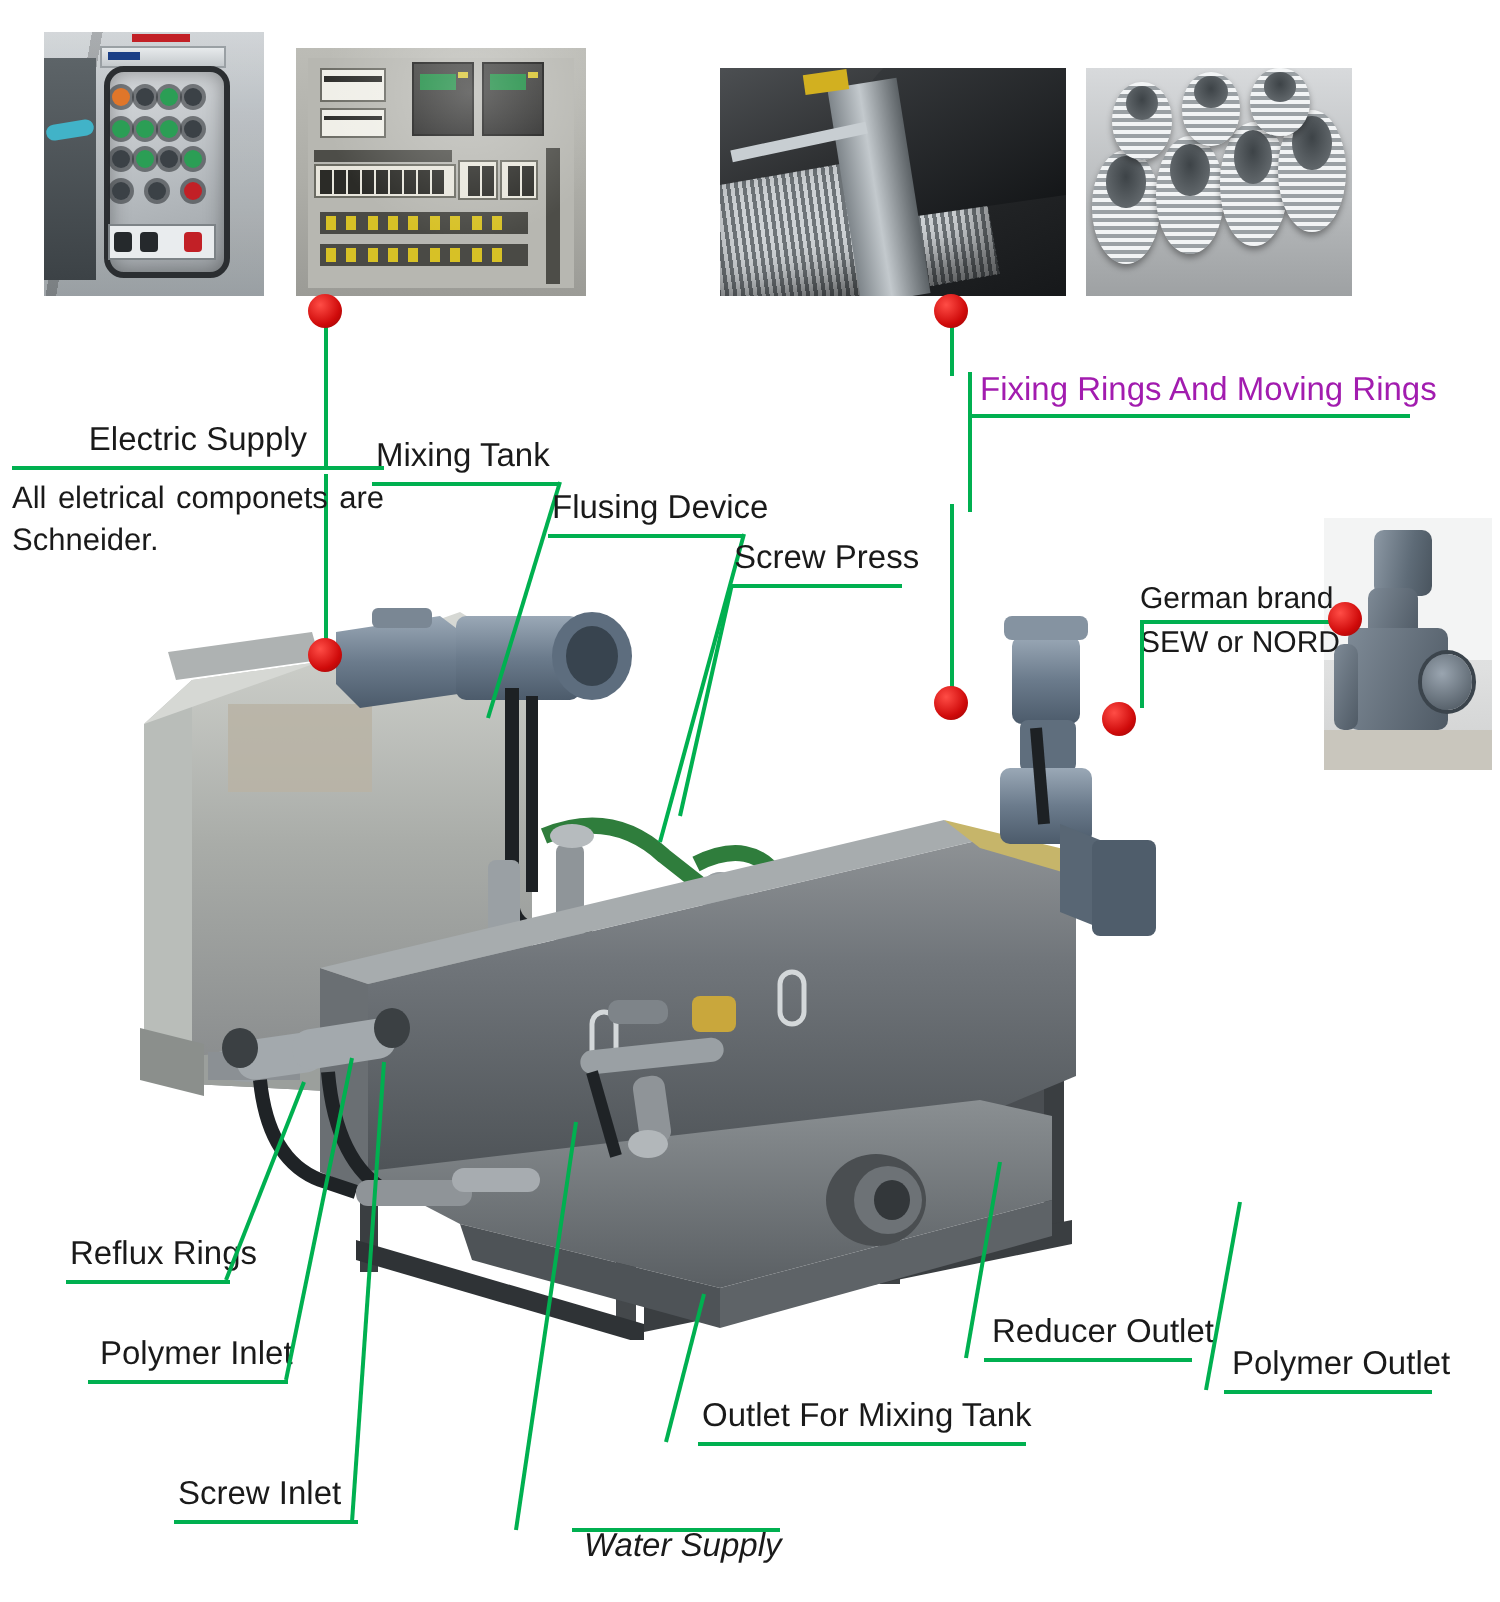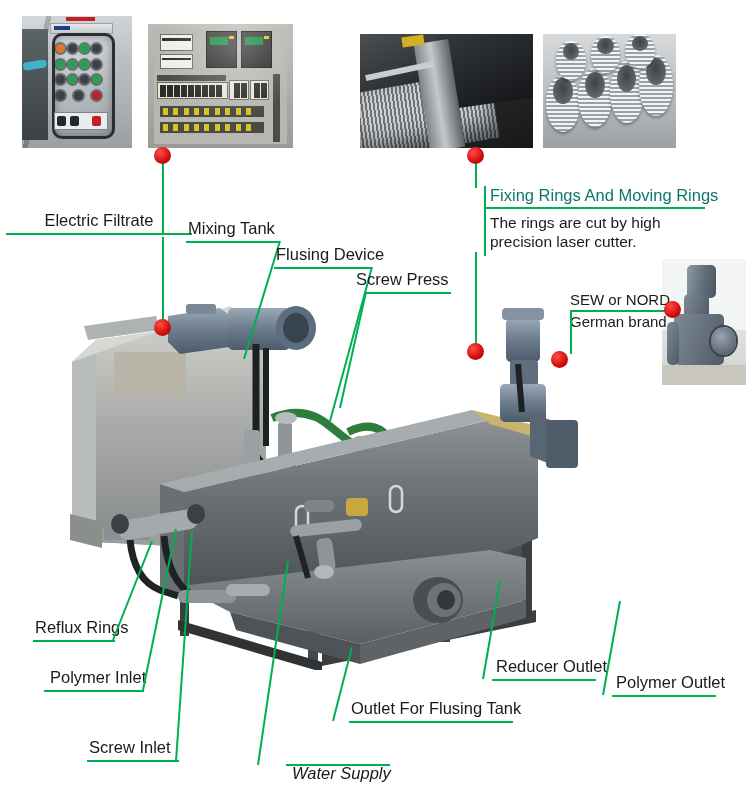--- a/index.html
+++ b/index.html
@@ -128,21 +128,21 @@
 
   .lbl{
     position:absolute;
     color:#1a1a1a;
     font-size:16.5px;
     line-height:19px;
     white-space:nowrap;
   }
 
   #noteBox{position:absolute;left:484px;top:186px;width:226px;}
-  #noteBox .t{font-size:16.5px;color:#0f766e;padding:0 3px 2px 6px;white-space:nowrap;}
+  #noteBox .t{font-size:16.5px;color:#a21caf;padding:0 3px 2px 6px;white-space:nowrap;}
   #noteBox .rule{height:2px;background:#00b050;width:219px;margin-left:2px;}
   #noteBox .d{font-size:15.5px;line-height:19px;color:#1a1a1a;padding:4px 0 0 6px;}
   #noteBox .vb{position:absolute;left:0;top:0;width:2px;height:70px;background:#00b050;}
 
   #schBox{position:absolute;left:6px;top:211px;width:186px;}
   #schBox .t{font-size:16.5px;color:#1a1a1a;text-align:center;padding-bottom:3px;}
   #schBox .rule{height:2px;background:#00b050;width:186px;}
   #schBox .d{font-size:15.5px;line-height:21px;color:#1a1a1a;padding-top:4px;text-align:justify;}
 
   #motorBox{position:absolute;left:570px;top:289px;width:120px;}
@@ -416,58 +416,58 @@
         <path d="M236 236 L248 278" stroke="#1f2326" stroke-width="6" fill="none"></path>
       </g>
     </svg>
   </div>
 
   <div class="vline" style="left:162px;top:160px;height:75px;"></div>
   <div class="vline" style="left:162px;top:237px;height:88px;"></div>
   <div class="dot" style="left:154px;top:147px;"></div>
   <div class="dot" style="left:154px;top:319px;"></div>
   <div id="schBox">
-    <div class="t">Electric Filtrate</div>
+    <div class="t">Electric Supply</div>
     <div class="rule"></div>
+    <div class="d">All  eletrical  componets are Schneider.</div>
   </div>
 
   <div class="vline" style="left:475px;top:160px;height:28px;"></div>
   <div class="dot" style="left:467px;top:147px;"></div>
   <div class="vline" style="left:475px;top:252px;height:96px;"></div>
   <div class="dot" style="left:467px;top:343px;"></div>
   <div id="noteBox">
     <div class="vb"></div>
     <div class="t">Fixing Rings And Moving Rings</div>
     <div class="rule"></div>
-    <div class="d">The rings are cut by high precision laser cutter.</div>
   </div>
 
   <div class="lbl" style="left:188px;top:219px;">Mixing Tank</div>
   <div class="uline" style="left:186px;top:241px;width:94px;"></div>
   <svg class="mw" style="left:240px;top:240px;width:60px;height:120px;" viewBox="0 0 60 120">
     <line x1="40" y1="1" x2="4" y2="119" stroke="#00b050" stroke-width="2"></line>
   </svg>
 
   <div class="lbl" style="left:276px;top:245px;">Flusing Device</div>
   <div class="uline" style="left:274px;top:267px;width:98px;"></div>
   <svg class="mw" style="left:326px;top:266px;width:56px;height:156px;" viewBox="0 0 56 156">
     <line x1="46" y1="1" x2="4" y2="155" stroke="#00b050" stroke-width="2"></line>
   </svg>
 
-  <div class="lbl" style="left:356px;top:270px;">Screw Press</div>
+  <div class="lbl" style="left:367px;top:270px;">Screw Press</div>
   <div class="uline" style="left:365px;top:292px;width:86px;"></div>
   <svg class="mw" style="left:338px;top:291px;width:30px;height:118px;" viewBox="0 0 30 118">
     <line x1="28" y1="1" x2="2" y2="117" stroke="#00b050" stroke-width="2"></line>
   </svg>
 
   <div id="motorBox">
     <div class="rule"></div>
     <div class="vb"></div>
+    <div class="t">German brand</div>
     <div class="t">SEW or NORD</div>
-    <div class="t">German brand</div>
   </div>
   <div class="dot" style="left:664px;top:301px;"></div>
   <div class="dot" style="left:551px;top:351px;"></div>
 
   <div class="lbl" style="left:35px;top:618px;">Reflux Rings</div>
   <div class="uline" style="left:33px;top:640px;width:82px;"></div>
   <svg class="mw" style="left:110px;top:540px;width:44px;height:102px;" viewBox="0 0 44 102">
     <line x1="42" y1="1" x2="3" y2="100" stroke="#00b050" stroke-width="2"></line>
   </svg>
 
@@ -482,21 +482,21 @@
   <svg class="mw" style="left:172px;top:530px;width:22px;height:232px;" viewBox="0 0 22 232">
     <line x1="20" y1="1" x2="4" y2="231" stroke="#00b050" stroke-width="2"></line>
   </svg>
 
   <div class="lbl" style="left:292px;top:764px;font-style:italic;">Water Supply</div>
   <div class="uline" style="left:286px;top:764px;width:104px;"></div>
   <svg class="mw" style="left:256px;top:560px;width:34px;height:206px;" viewBox="0 0 34 206">
     <line x1="2" y1="1" x2="32" y2="205" stroke="#00b050" stroke-width="2" transform="translate(34,0) scale(-1,1)"></line>
   </svg>
 
-  <div class="lbl" style="left:351px;top:699px;">Outlet For Flusing Tank</div>
+  <div class="lbl" style="left:351px;top:699px;">Outlet For Mixing Tank</div>
   <div class="uline" style="left:349px;top:721px;width:164px;"></div>
   <svg class="mw" style="left:330px;top:646px;width:24px;height:76px;" viewBox="0 0 24 76">
     <line x1="22" y1="1" x2="3" y2="75" stroke="#00b050" stroke-width="2"></line>
   </svg>
 
   <div class="lbl" style="left:496px;top:657px;">Reducer Outlet</div>
   <div class="uline" style="left:492px;top:679px;width:104px;"></div>
   <svg class="mw" style="left:480px;top:580px;width:22px;height:100px;" viewBox="0 0 22 100">
     <line x1="20" y1="1" x2="3" y2="99" stroke="#00b050" stroke-width="2"></line>
   </svg>

